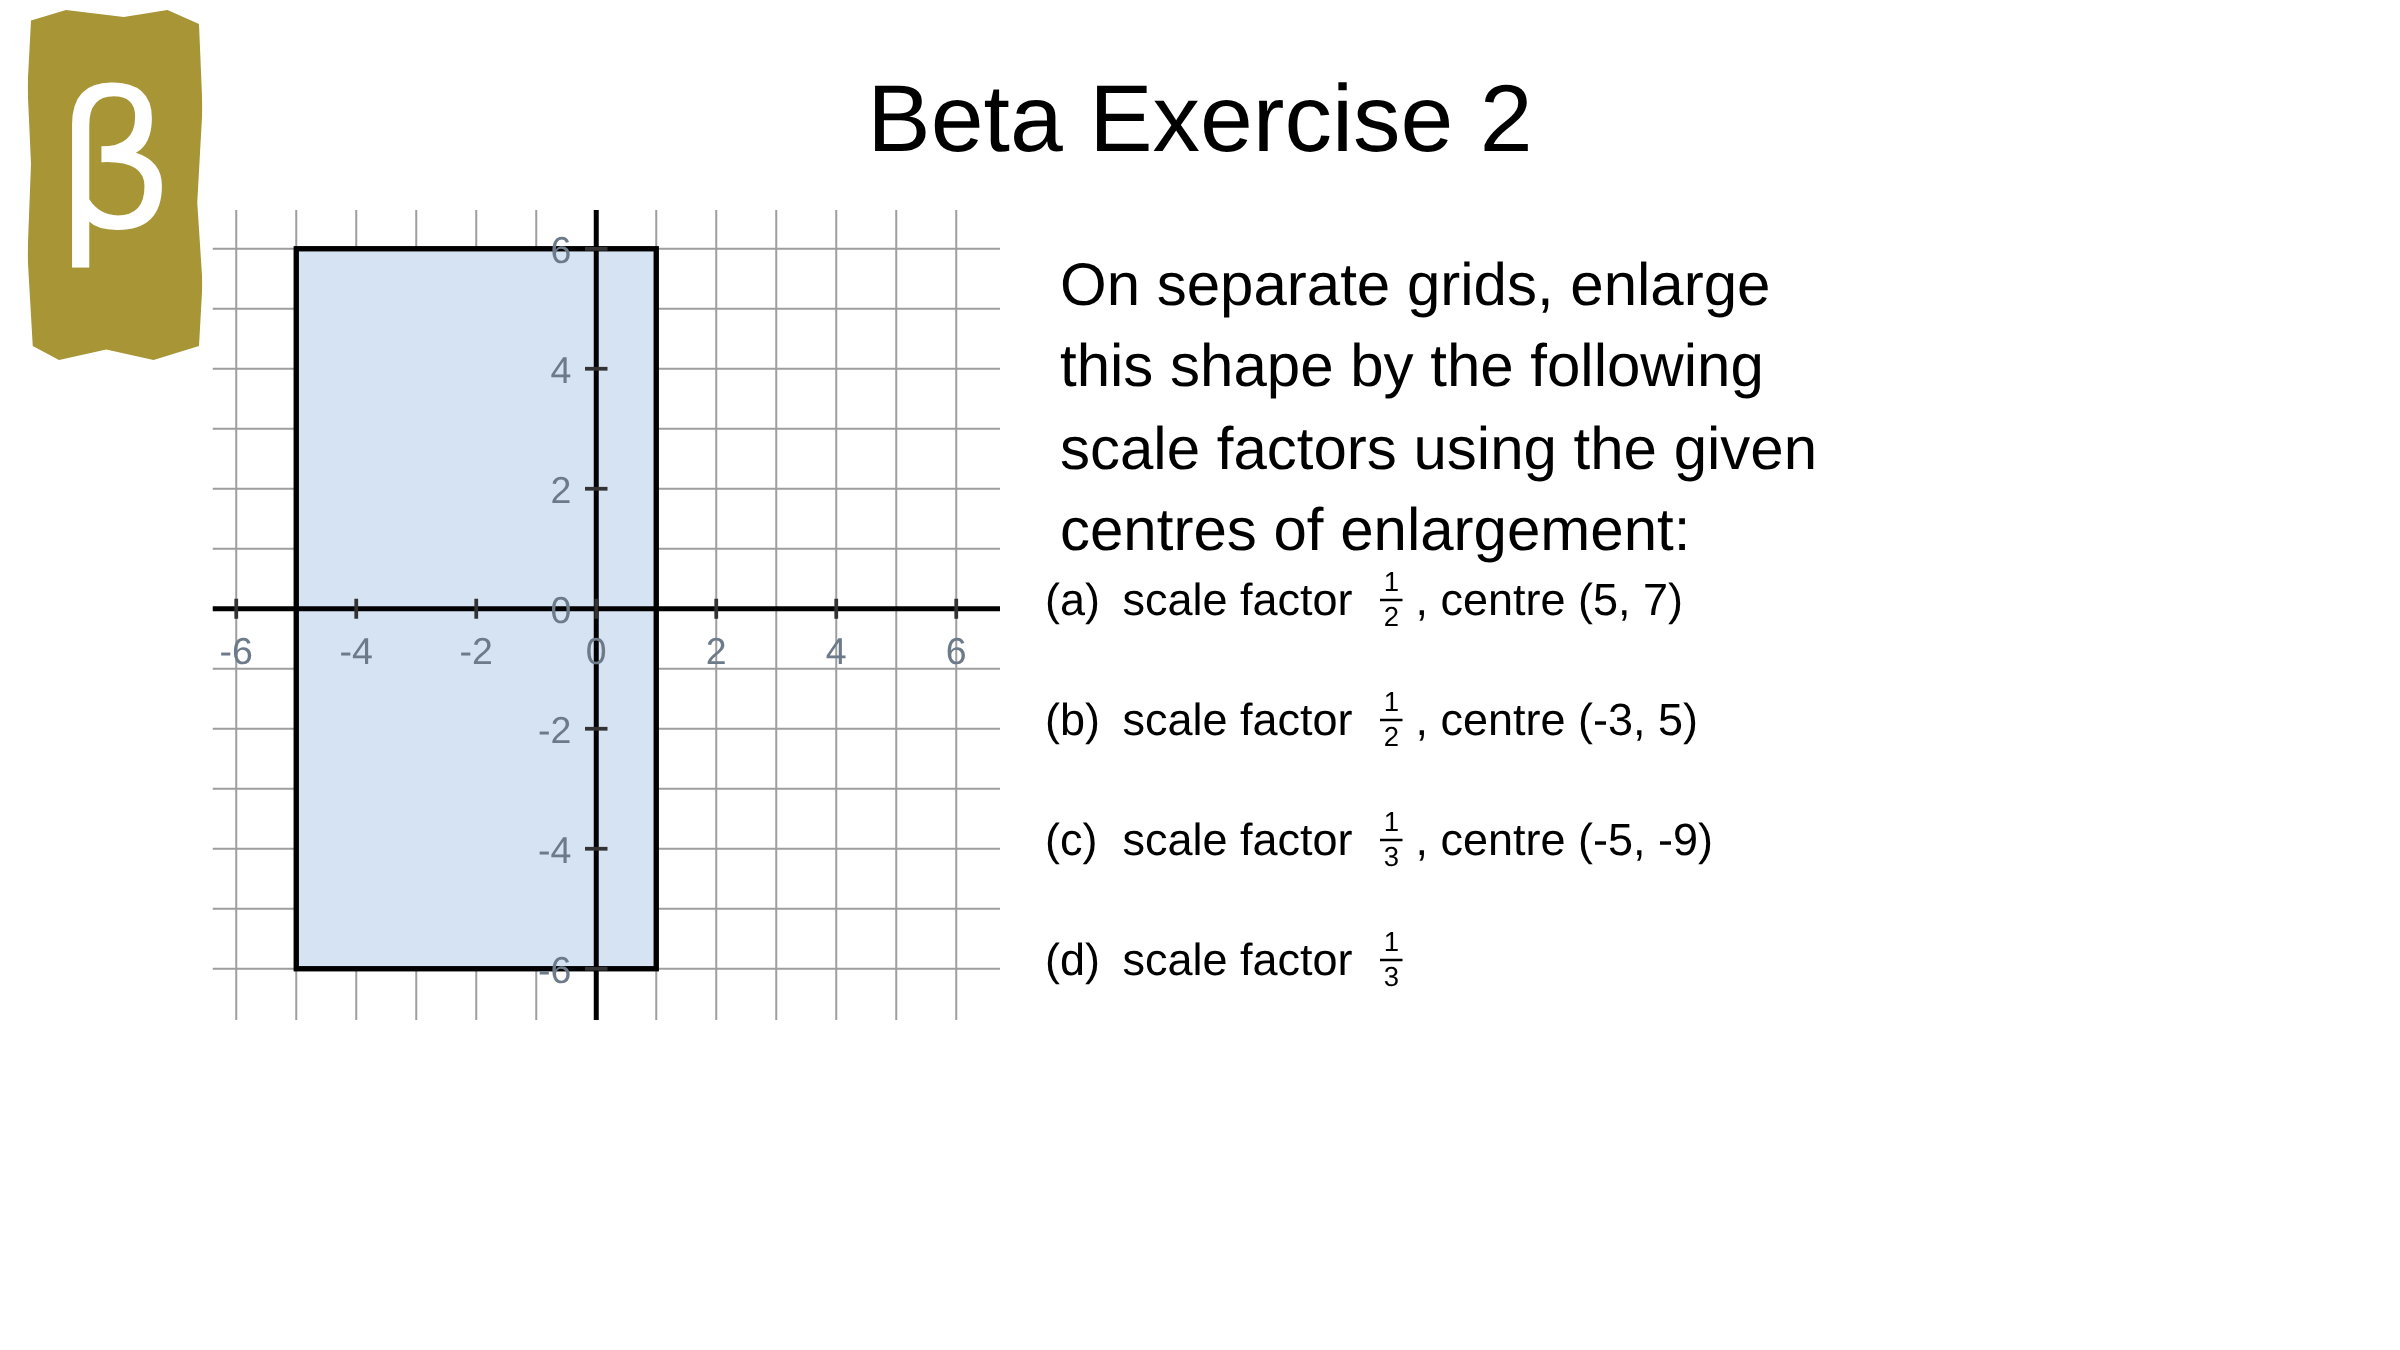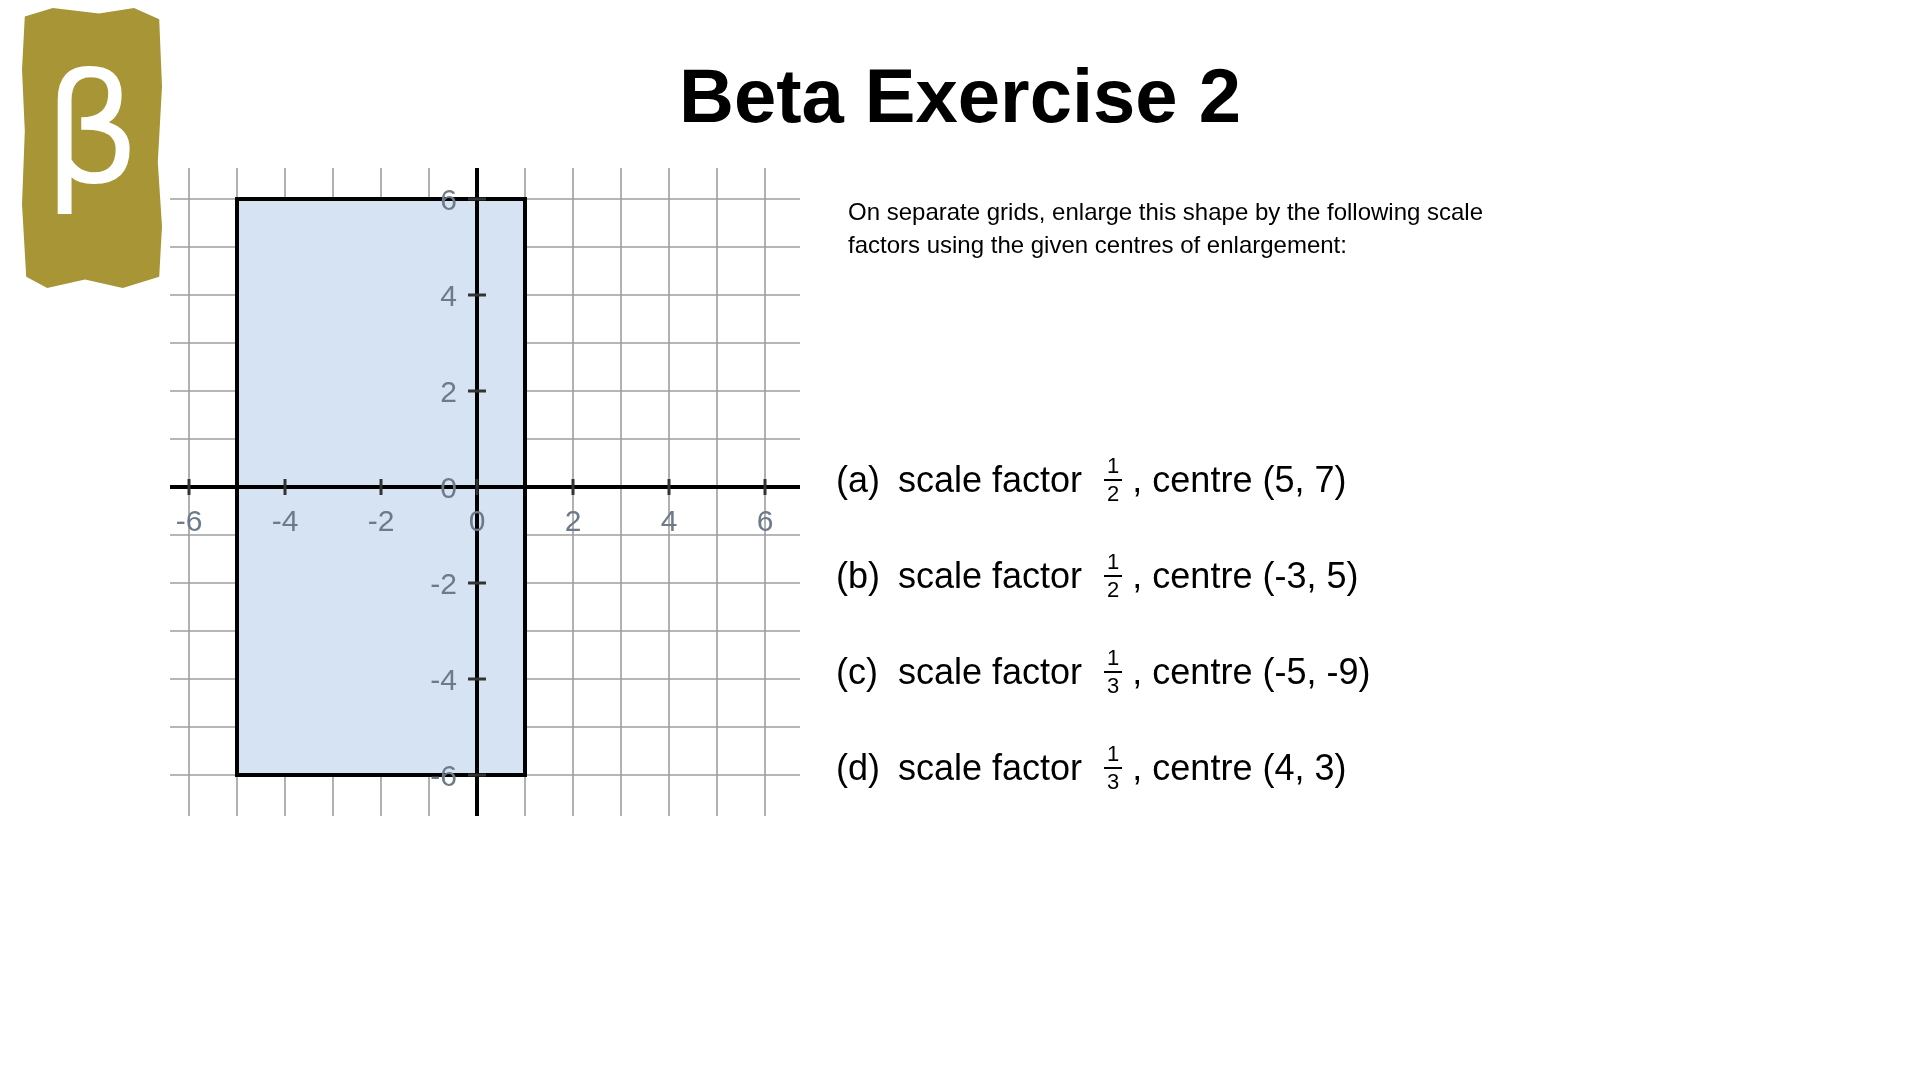--- a/index.html
+++ b/index.html
@@ -27,38 +27,38 @@
     font-size:152px;
     line-height:1;
     font-family:"DejaVu Sans", sans-serif;
     font-weight:400;
   }
   
   #page-title{
     position:absolute; left:0; right:0; top:52px;
     text-align:center;
     font-size:76px;
-    font-weight:700;
+    font-weight:400;
     color:#000;
     letter-spacing:0px;
     font-family:"Liberation Sans", sans-serif;
   }
   
   #grid-wrap{
     position:absolute;
     left:170px; top:168px;
     width:630px; height:648px;
   }
   #grid-svg{display:block;}
   
   #instructions{
     position:absolute;
     left:848px; top:196px;
     width:640px;
-    font-size:24px;
+    font-size:48px;
     line-height:1.36;
     color:#000;
   }
   #task-list{
     position:absolute;
     left:836px; top:432px;
     width:1020px;
   }
   .task-item{
     display:flex;
@@ -199,15 +199,14 @@
   </div>
 
   <div class="task-item">
     <span class="task-marker">(d)</span>
     <span class="task-text1">scale factor </span>
     <span class="frac">
       <span class="num">1</span>
       <span class="bar"></span>
       <span class="den">3</span>
     </span>
-    <span class="task-text2">, centre (4, 3)</span>
   </div>
 </div>
 
 </body></html>

